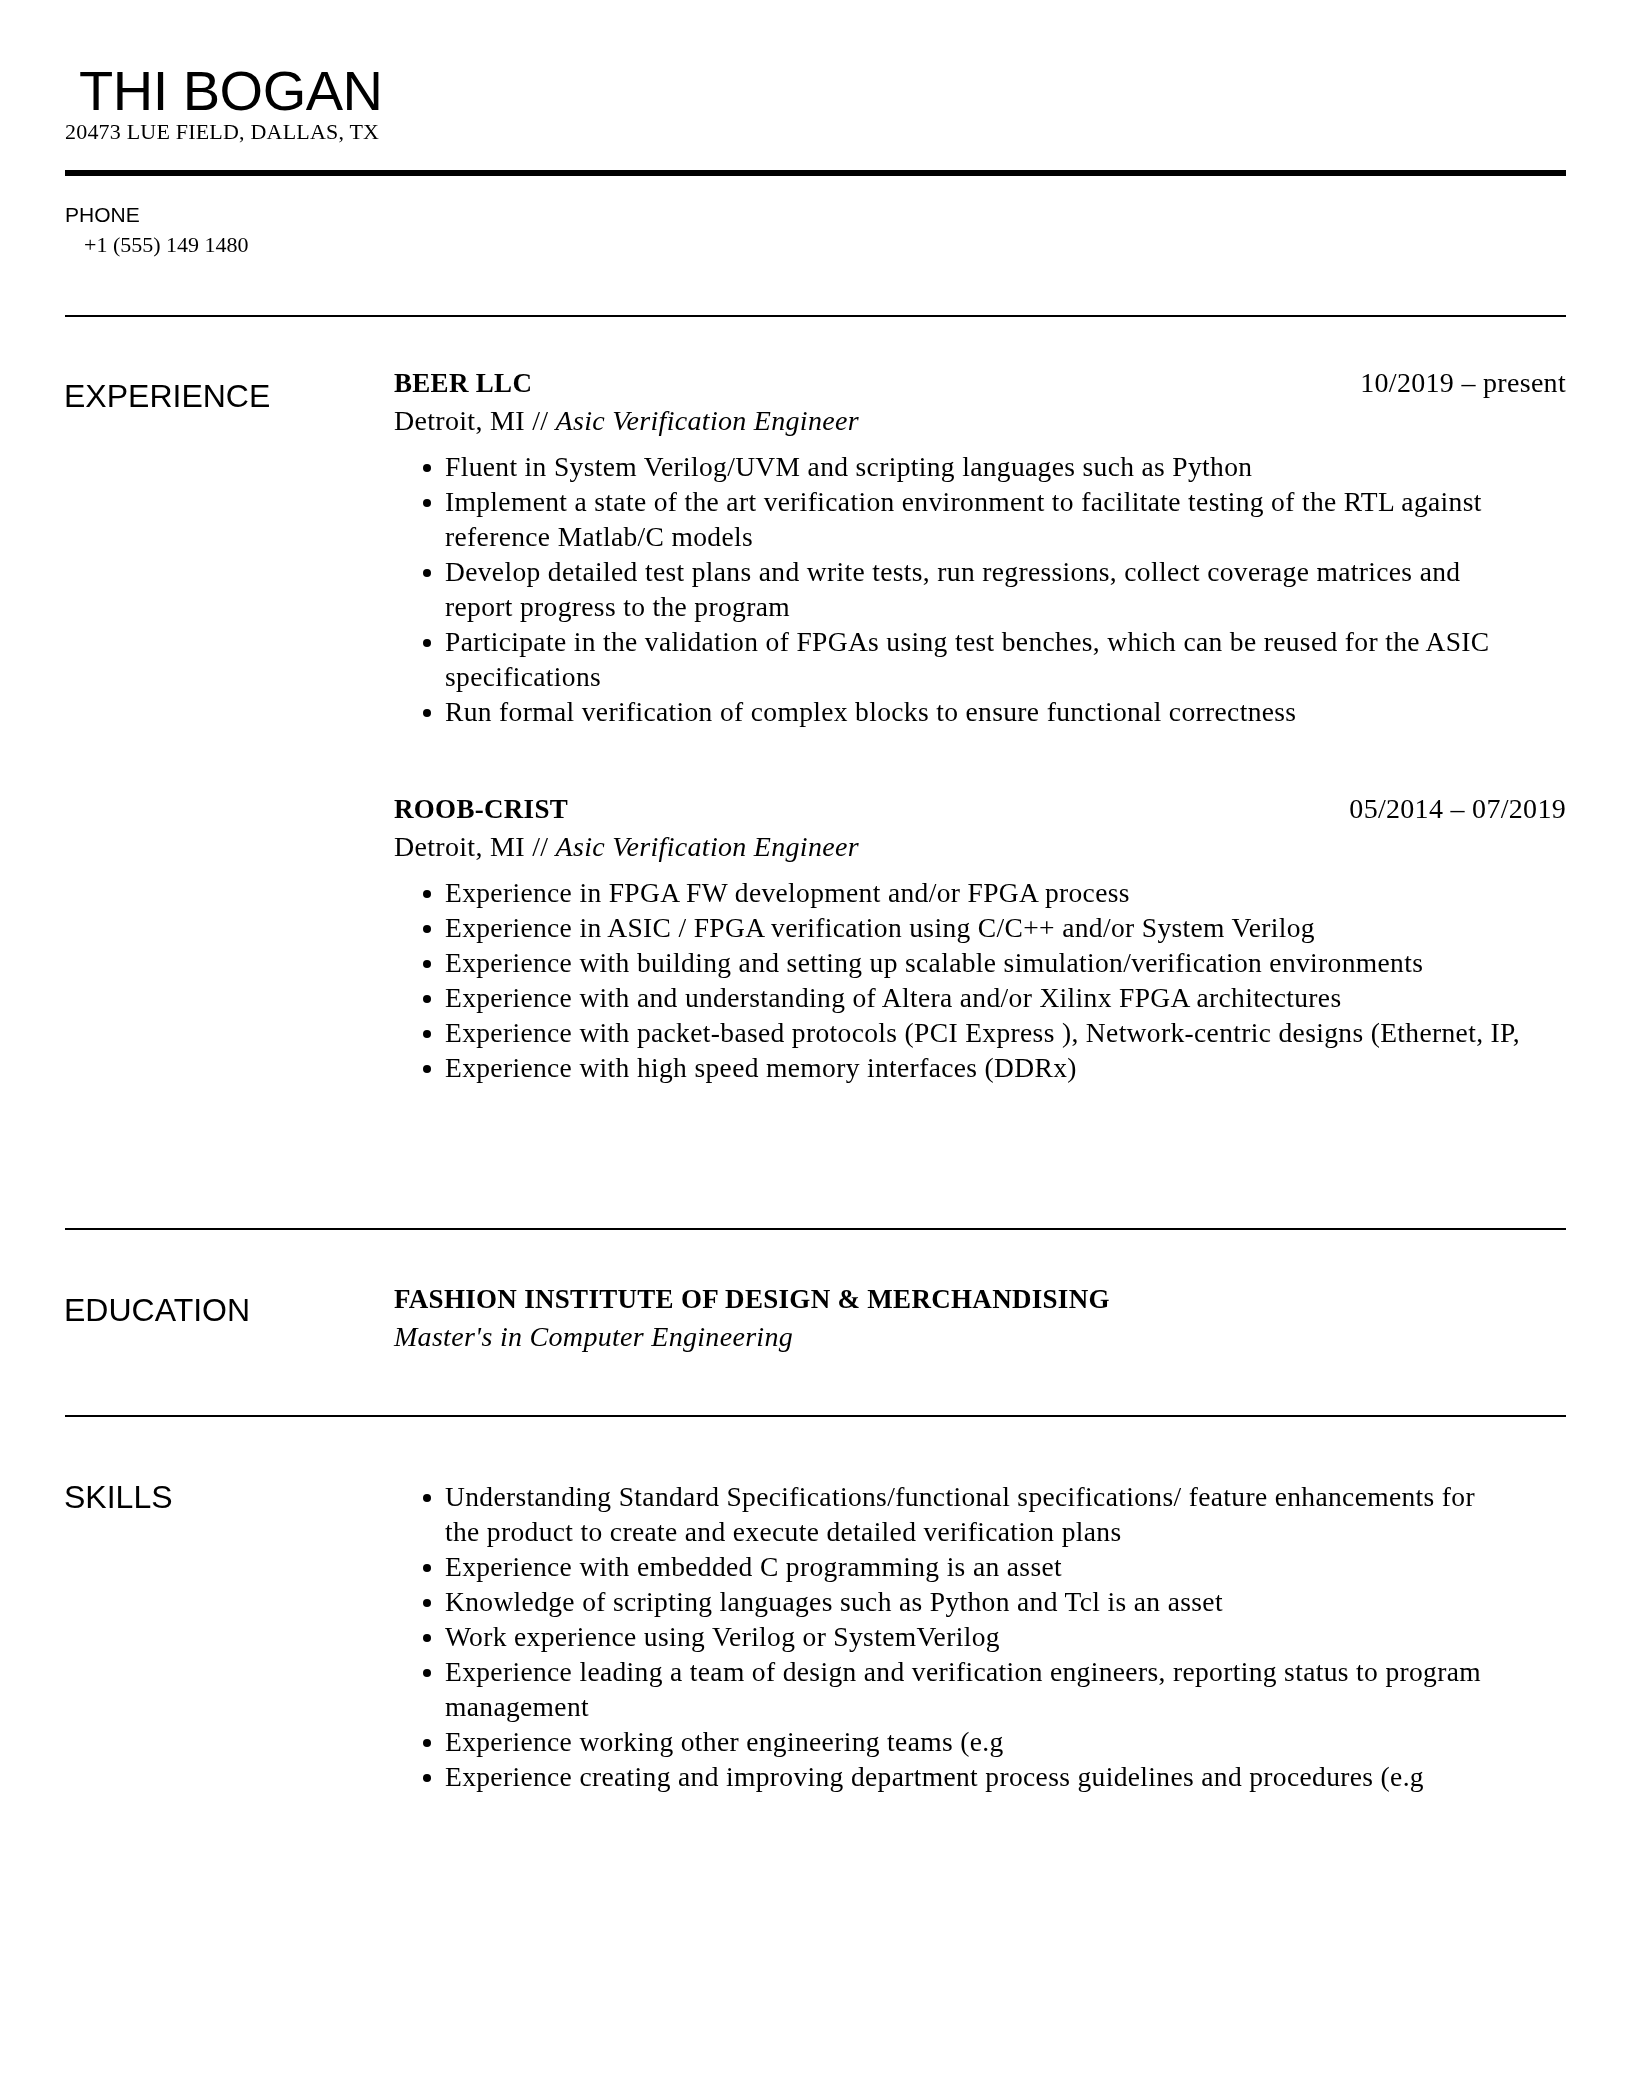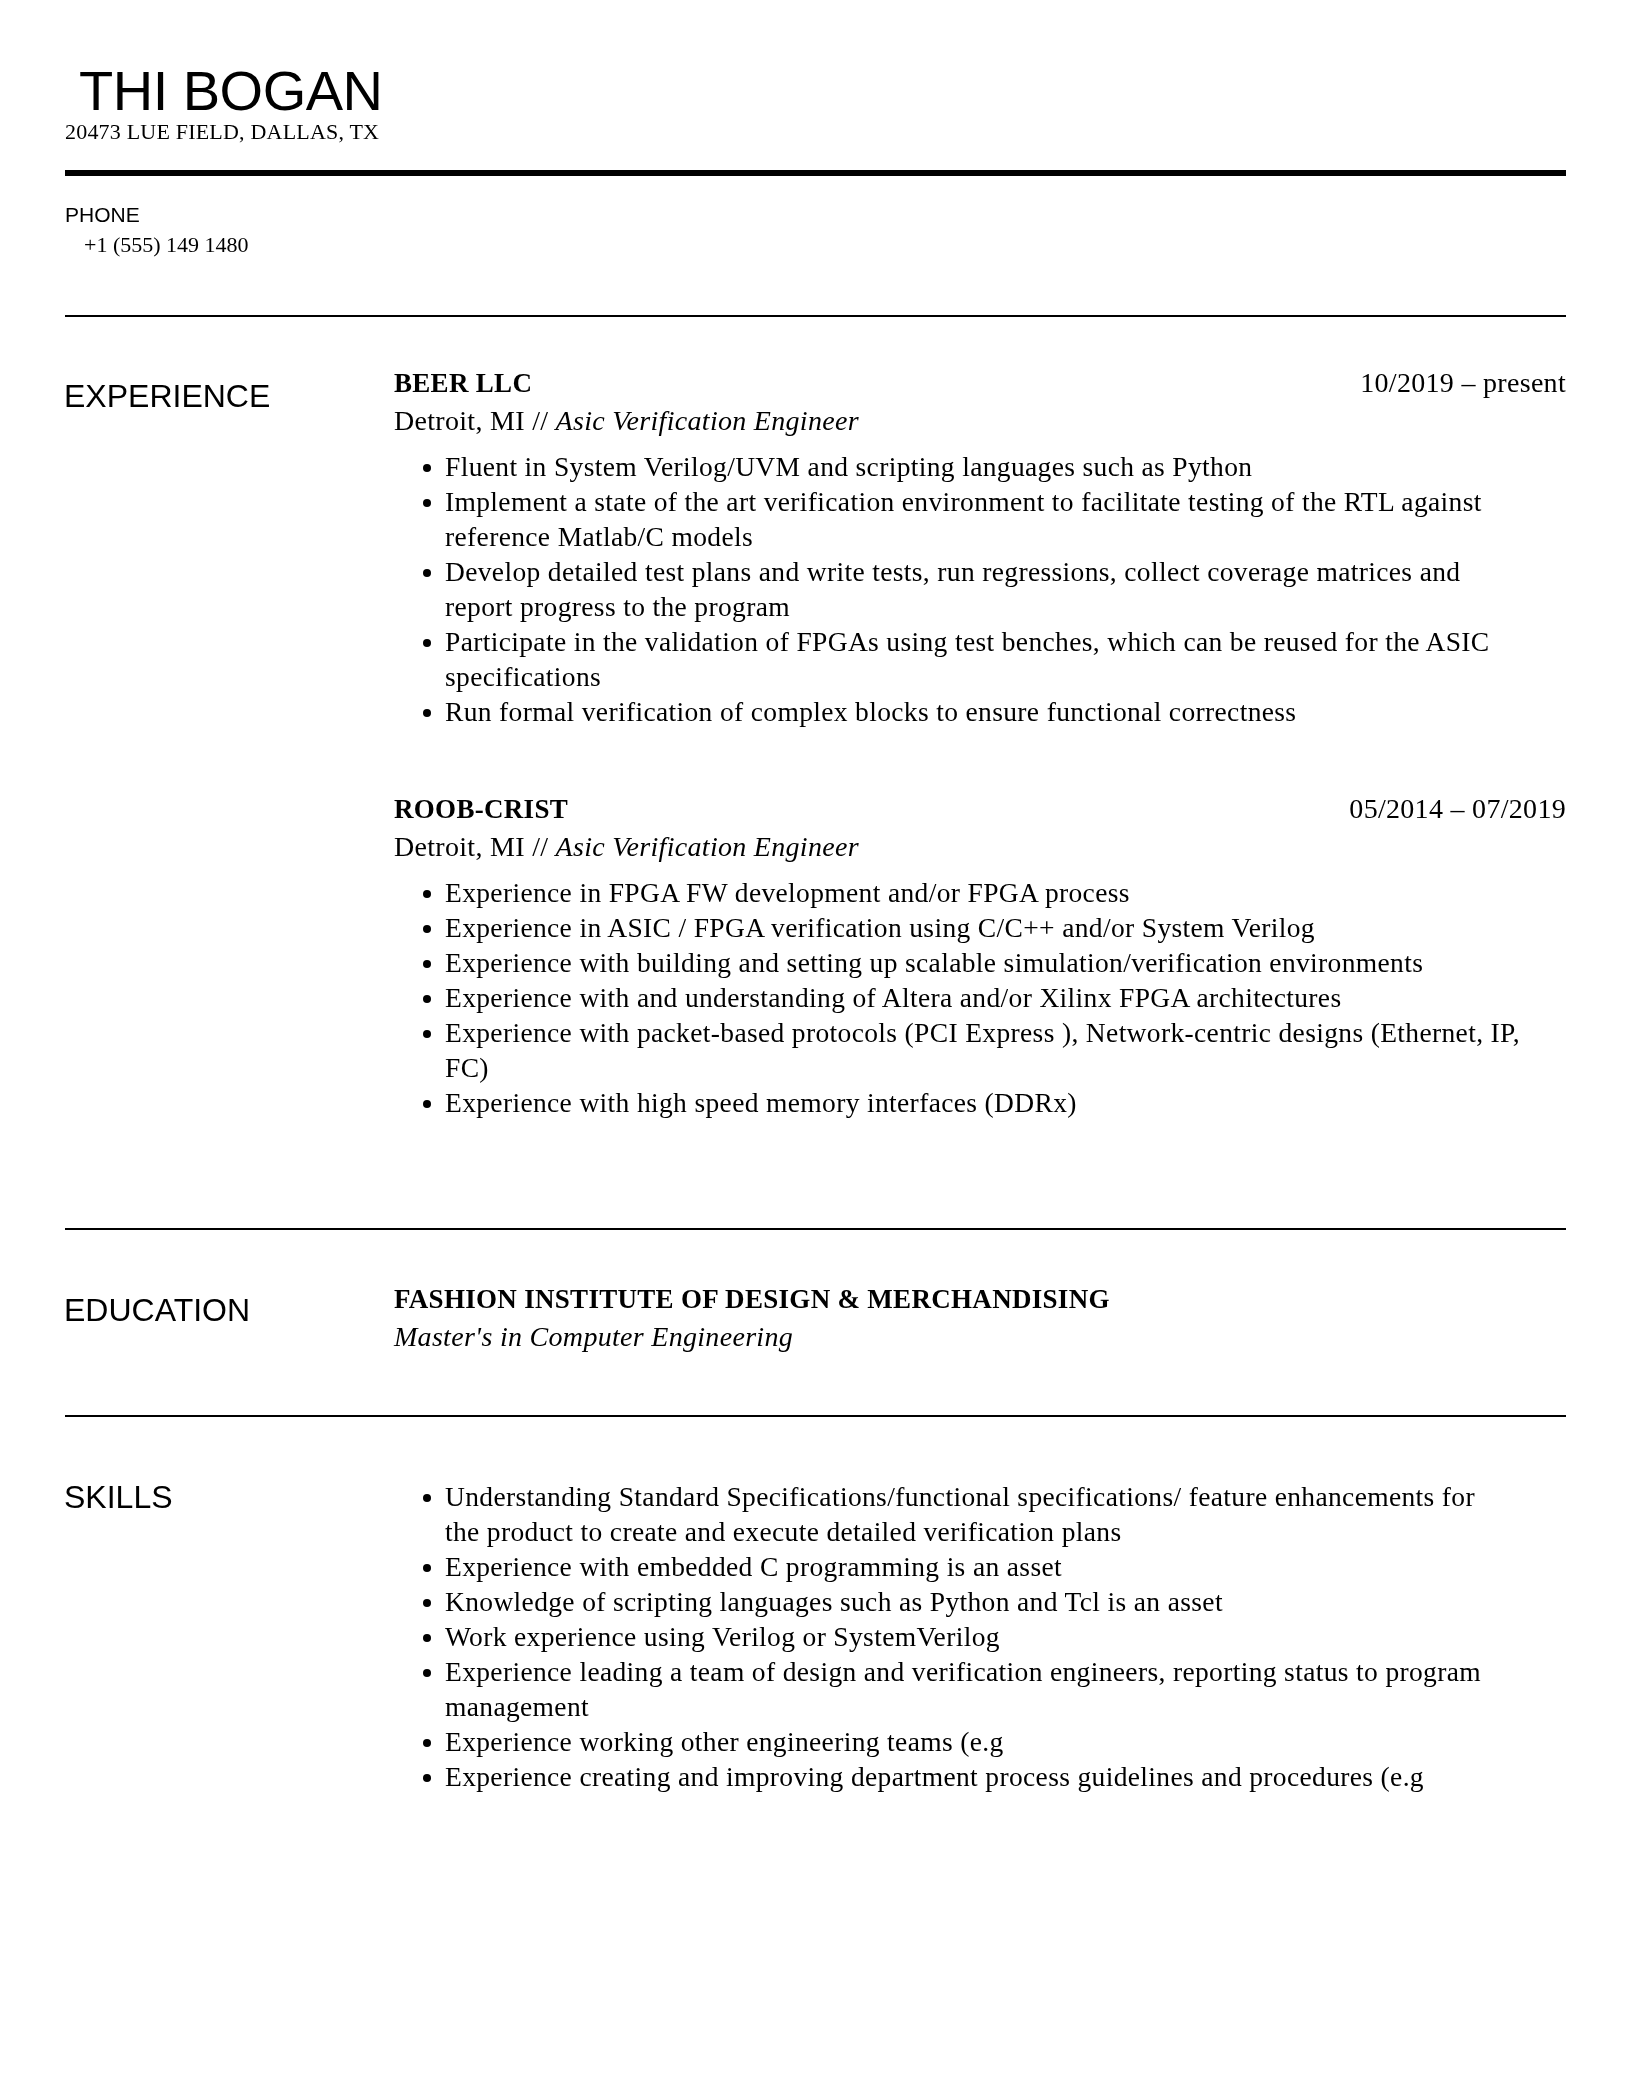--- a/index.html
+++ b/index.html
@@ -97,21 +97,20 @@
         <span class="dot"></span>
         <span class="line">Experience with building and setting up scalable simulation/verification environments</span>
       </li>
       <li>
         <span class="dot"></span>
         <span class="line">Experience with and understanding of Altera and/or Xilinx FPGA architectures</span>
       </li>
       <li>
         <span class="dot"></span>
         <span class="line">Experience with packet-based protocols (PCI Express ), Network-centric designs (Ethernet, IP,</span>
-        <span class="line">FC)</span>
       </li>
       <li>
         <span class="dot"></span>
         <span class="line">Experience with high speed memory interfaces (DDRx)</span>
       </li>
     </ul>
 </div>
 
 <div class="rule" style="top:1228px;"></div>
 

